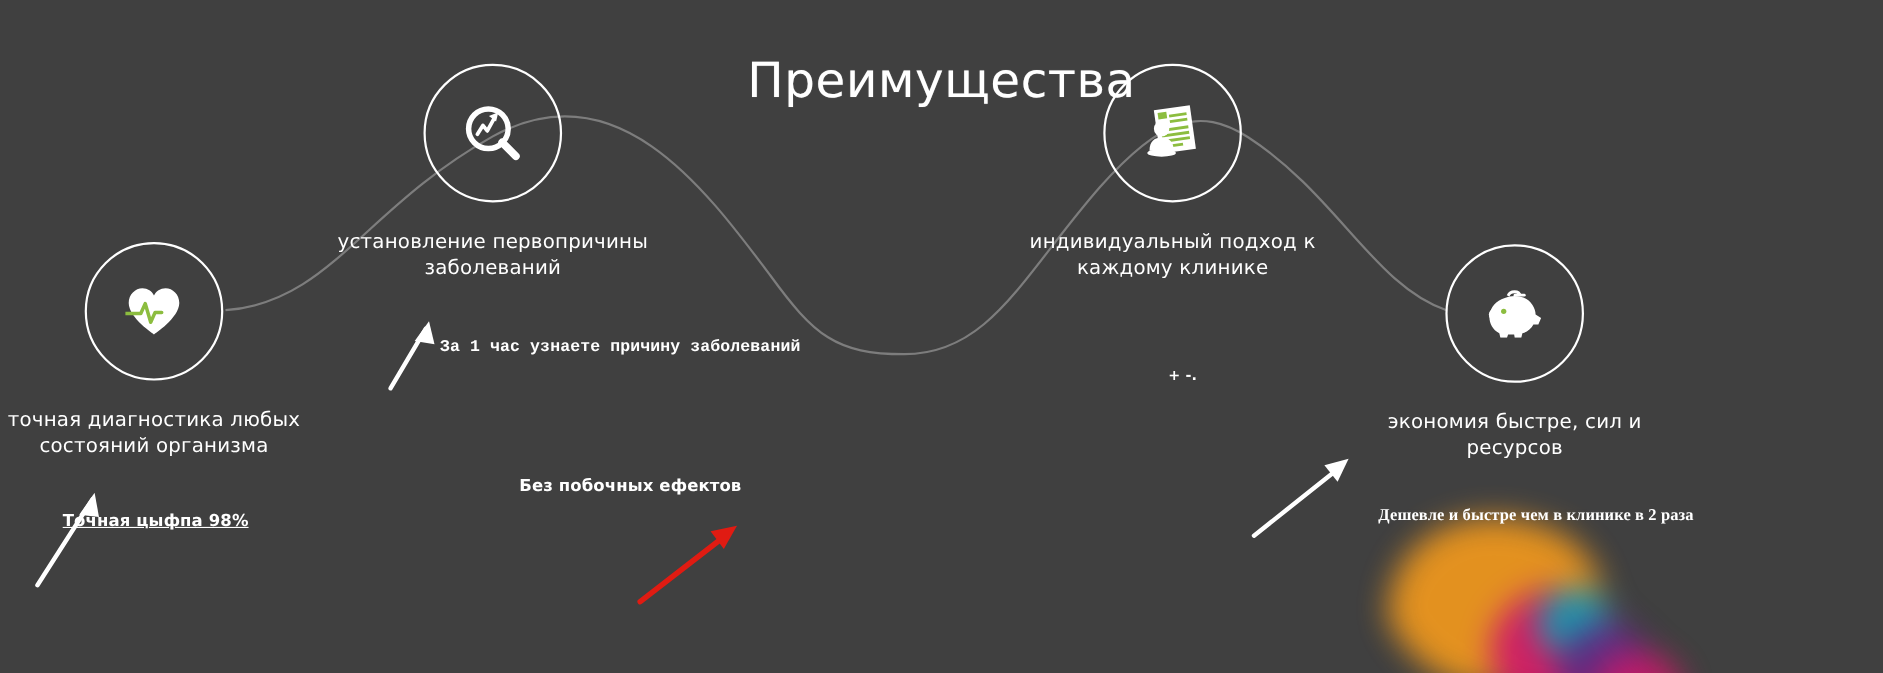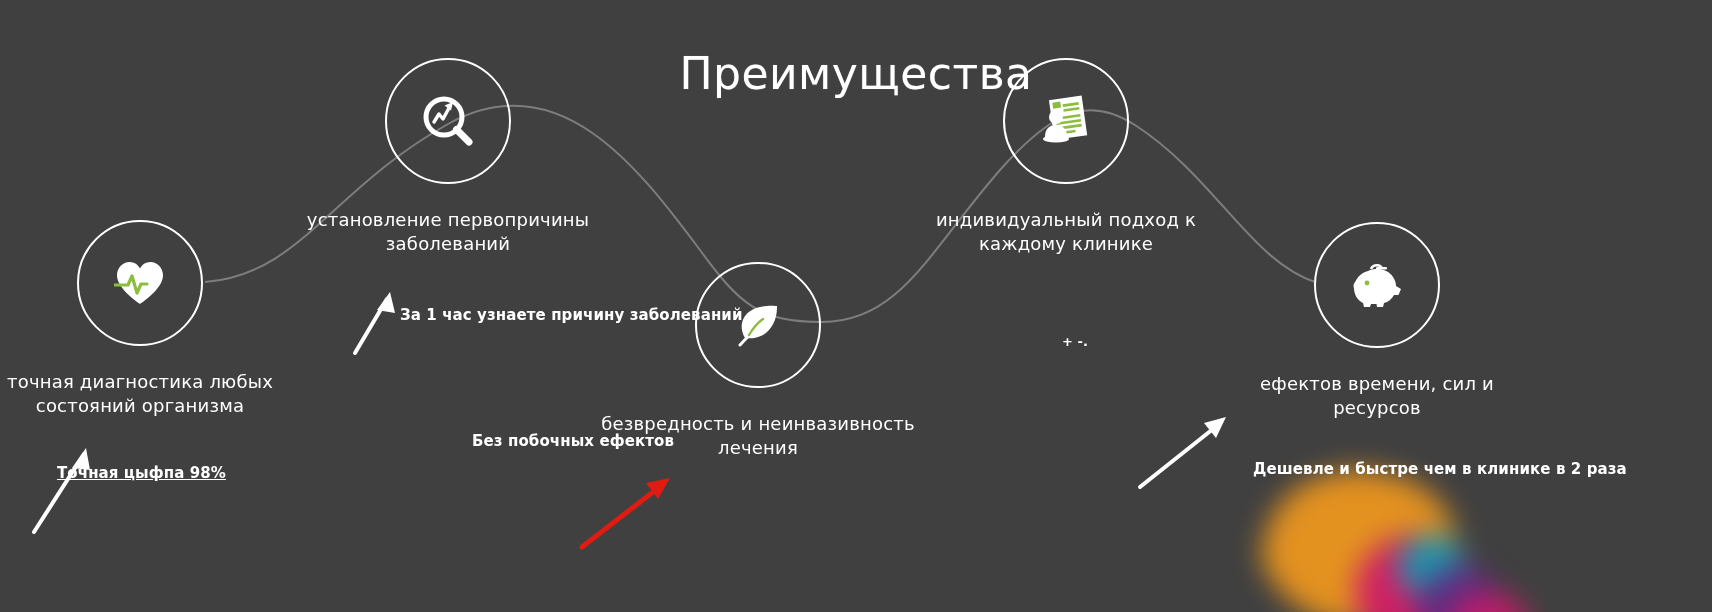--- a/index.html
+++ b/index.html
@@ -108,24 +108,24 @@
 
   
   #node-diagnostics { left: 140px;  top: 220px; }
   #node-cause       { left: 448px;  top: 58px;  }
   #node-harmless    { left: 758px;  top: 262px; }
   #node-individual  { left: 1066px; top: 58px;  }
   #node-economy     { left: 1377px; top: 222px; }
 
   
   #note-diagnostics { left: 57px;   top: 463px; text-decoration: underline; }
-  #note-cause       { left: 400px;  top: 305px; }
+  #note-cause       { left: 400px;  top: 305px; font-family: Liberation Mono, monospace; }
   #note-harmless    { left: 472px;  top: 431px; }
   #note-individual  { left: 1062px; top: 333px; font-size: 13px; }
-  #note-economy     { left: 1253px; top: 459px; }
+  #note-economy     { left: 1253px; top: 459px; font-family: Liberation Serif, serif; }
 </style>
 </head>
 <body>
 
 <div id="stage">
 
   <div class="blob-wrap">
     <svg width="340" height="240" viewBox="0 0 340 240">
       <path d="M40 120 C40 40 120 10 190 40 C250 66 250 150 190 175 C140 196 70 186 40 120 Z" fill="#f59b1c" opacity="0.95"></path>
       <ellipse cx="195" cy="150" rx="62" ry="58" fill="#d6186a" opacity="0.95"></ellipse>
@@ -163,32 +163,20 @@
           <circle cx="22" cy="22" r="18" fill="none" stroke="#ffffff" stroke-width="5"></circle>
           <path d="M34.5 34.5 L47 47" stroke="#ffffff" stroke-width="7" stroke-linecap="round"></path>
           <path d="M12 27 L17 19 L21 24 L27 13" fill="none" stroke="#ffffff" stroke-width="3.4" stroke-linecap="round" stroke-linejoin="round"></path>
           <path d="M22.5 10.5 L31 7 L29 15.5 Z" fill="#ffffff"></path>
         </svg>
       </span>
     </div>
     <div class="node-label">установление первопричины заболеваний</div>
   </div>
 
-  <div class="node" id="node-harmless">
-    <div class="circle">
-      <span>
-        <svg width="50" height="50" viewBox="0 0 50 50">
-          <path d="M44 6 C44 6 21 3 12 16 C4.5 27 12 38 12 38 C12 38 26 41 36 30 C45 20 44 6 44 6 Z" fill="#ffffff"></path>
-          <path d="M41 9 L7 45" stroke="#ffffff" stroke-width="3" stroke-linecap="round"></path>
-          <path d="M30 19 C24 23 19 30 16 35" fill="none" stroke="#8cbd3f" stroke-width="2.4" stroke-linecap="round"></path>
-        </svg>
-      </span>
-    </div>
-    <div class="node-label">безвредность и неинвазивность лечения</div>
-  </div>
 
   <div class="node" id="node-individual">
     <div class="circle">
       <span>
         <svg width="54" height="52" viewBox="0 0 54 52">
           <g transform="rotate(-8 27 26)">
             <rect x="13" y="3" width="33" height="40" fill="#ffffff"></rect>
             <rect x="26" y="9" width="16" height="2.6" fill="#8cbd3f"></rect>
             <rect x="26" y="14" width="16" height="2.6" fill="#8cbd3f"></rect>
             <rect x="17" y="21" width="25" height="2.6" fill="#8cbd3f"></rect>
@@ -215,21 +203,21 @@
           <path d="M17 8 C25 4 37 6 42 14 C44 17 45 20 45 23 L50 26 L47.5 32 L43 32
                    C41 36 37 39 33 40 L32 44 L26 44 L25.5 41 L20 41 L19 44 L13 44 L12 40
                    C6 37 3 31 3 25 C3 19 7 12 14 9 Z" fill="#ffffff"></path>
           <circle cx="16" cy="20" r="2.4" fill="#8cbd3f"></circle>
           <ellipse cx="7" cy="23" rx="4.5" ry="5" fill="#ffffff"></ellipse>
           <path d="M20 6 C22 1 30 1 31 6" fill="none" stroke="#ffffff" stroke-width="2.6"></path>
           <rect x="25" y="4" width="11" height="2.6" rx="1.3" fill="#ffffff"></rect>
         </svg>
       </span>
     </div>
-    <div class="node-label">ефектов времени, сил и ресурсов</div>
+    <div class="node-label">экономия быстре, сил и ресурсов</div>
   </div>
 
   <svg class="arrow" style="left:22px; top:440px;" width="80" height="100">
     <path d="M12 92 L62 14" stroke="#ffffff" stroke-width="4" stroke-linecap="round"></path>
     <path d="M64 8 L50 28 L68 30 Z" fill="#ffffff"></path>
   </svg>
   <div class="note" id="note-diagnostics">Точная цыфпа 98%</div>
 
   <svg class="arrow" style="left:345px; top:285px;" width="60" height="75">
     <path d="M10 68 L42 14" stroke="#ffffff" stroke-width="4" stroke-linecap="round"></path>

